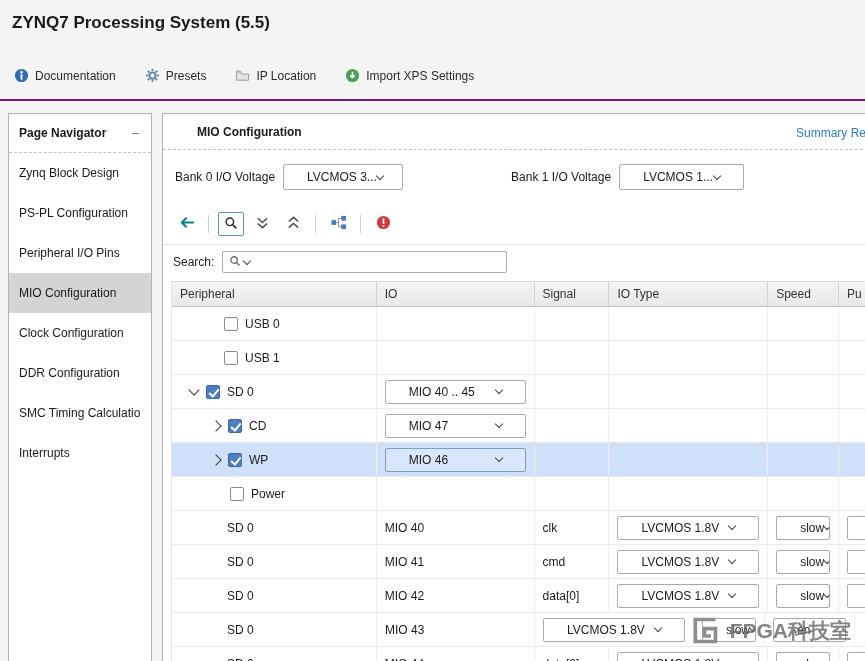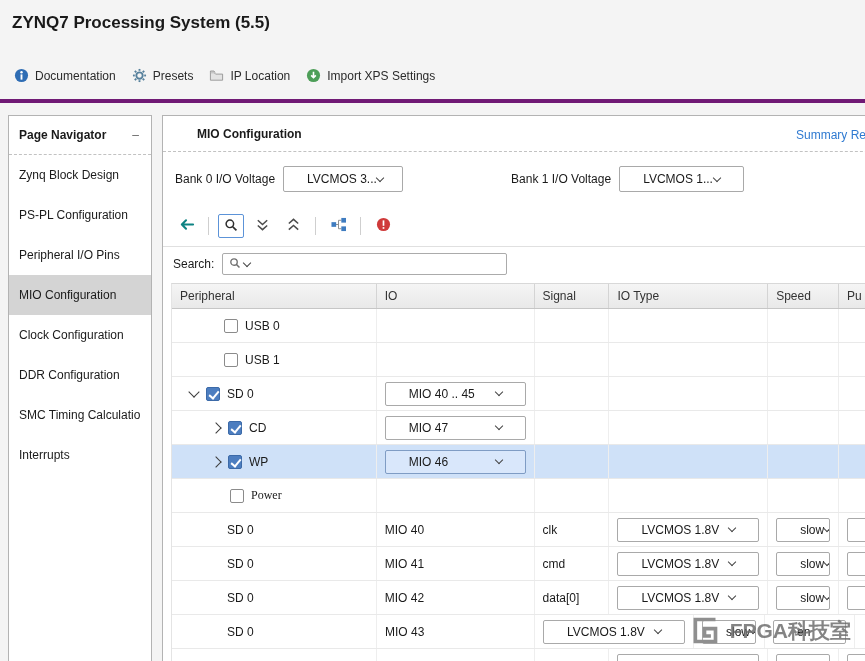--- a/index.html
+++ b/index.html
@@ -1,19 +1,19 @@
 <!DOCTYPE html>
 <html><head>
 <meta charset="utf-8">
 <style>
   *{margin:0;padding:0;box-sizing:border-box}
   html,body{width:865px;height:661px;overflow:hidden;background:#f4f4f4;
     font-family:"Liberation Sans",sans-serif;font-size:12px;color:#1a1a1a}
   .titlebar{padding:13px 12px;font-size:17px;font-weight:bold}
-  .top-toolbar{display:flex;align-items:center;gap:16px;padding:22px 14px 16px;border-bottom:4px solid #701a75}
+  .top-toolbar{display:flex;align-items:center;gap:29px;padding:22px 14px 16px;border-bottom:2px solid #701a75}
   .tb-item{display:flex;align-items:center;gap:6px;color:#2b2b2b;cursor:pointer;white-space:nowrap}
   .tb-item .icon{display:flex;align-items:center}
   .content{display:flex;gap:10px;padding:12px 0 0 8px;height:calc(661px - 86px)}
   .panel{background:#fff;border:1px solid #b3b3b3}
   .sidebar{width:144px;flex:none;overflow:hidden}
   .panel-head{display:flex;justify-content:space-between;align-items:center;padding:12px 10px;
     border-bottom:1px dashed #c2c2c2;font-weight:bold;white-space:nowrap}
   .collapse{color:#666;font-weight:normal;cursor:pointer;padding:0 2px}
   .nav-item{padding:13px 10px;cursor:pointer;white-space:nowrap;overflow:hidden}
   .nav-item.selected{background:#d4d4d4}
@@ -291,21 +291,21 @@
                 <span class="combo-val">MIO 46</span>
                 <span class="chv"></span>
               </div>
             </div>
             <div class="cell c2"></div>
             <div class="cell c3"></div>
             <div class="cell c4"></div>
             <div class="cell c5"></div>
           </div>
           <div class="t-row">
-            <div class="cell c0" style="padding-left: 58px; font-family: Liberation Serif, serif;">
+            <div class="cell c0" style="padding-left: 58px;">
               <span class="cb"></span>
               <span class="plabel">Power</span>
             </div>
             <div class="cell c1"></div>
             <div class="cell c2"></div>
             <div class="cell c3"></div>
             <div class="cell c4"></div>
             <div class="cell c5"></div>
           </div>
           <div class="t-row">

